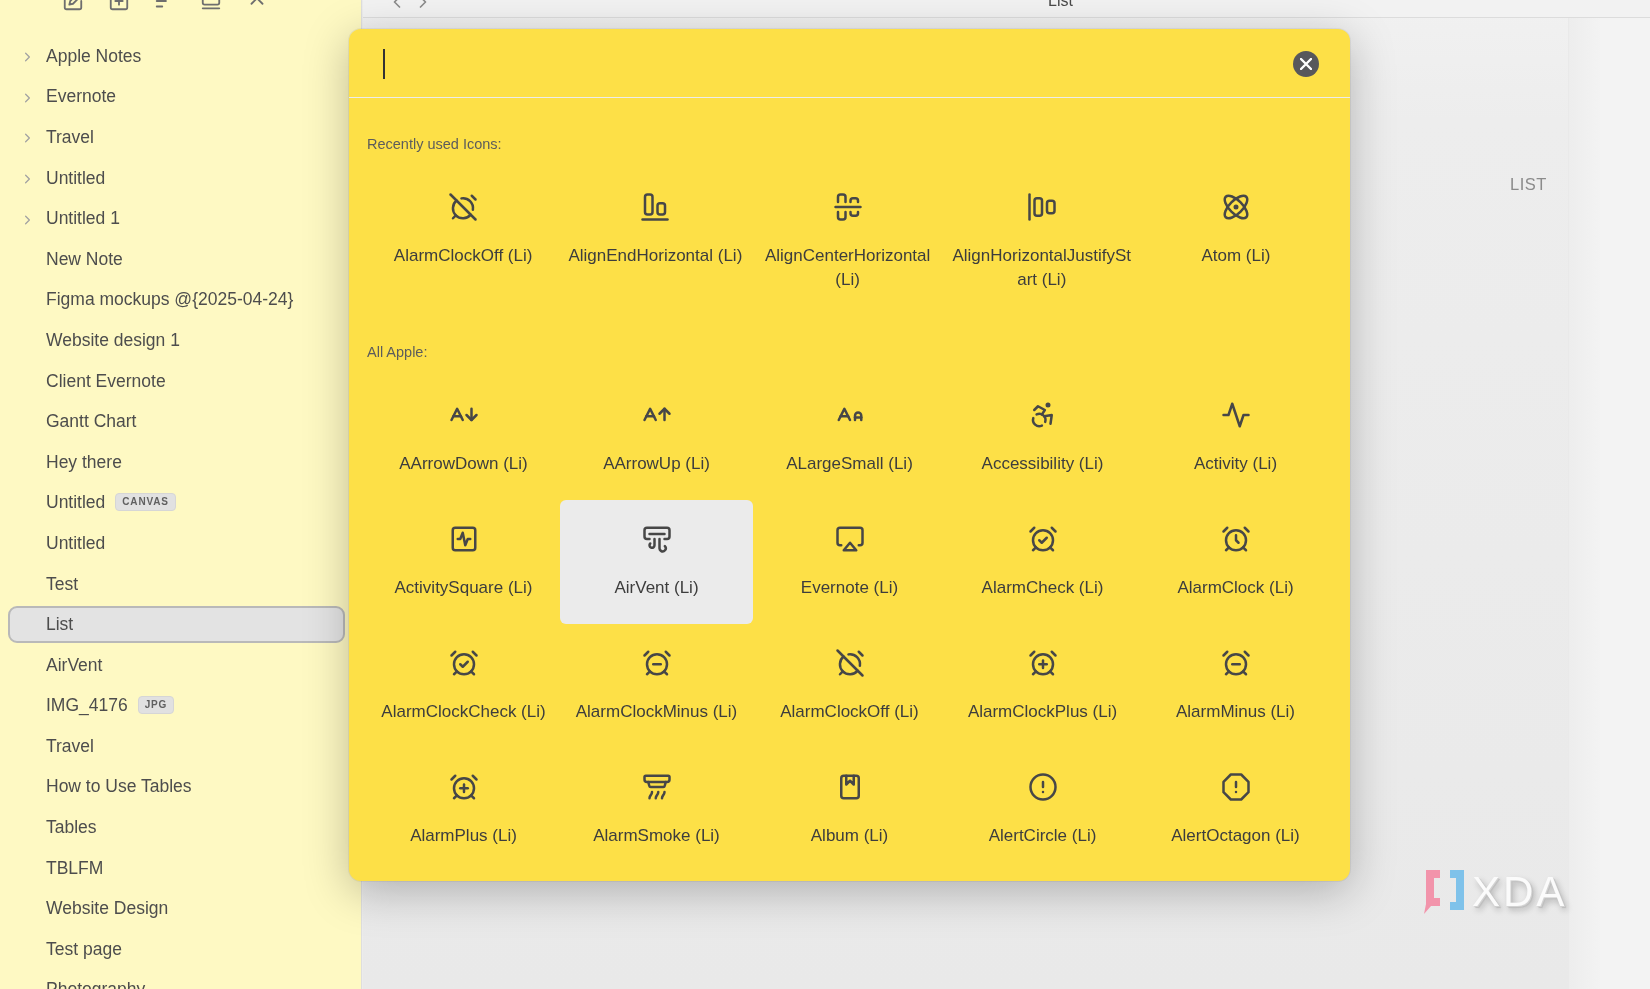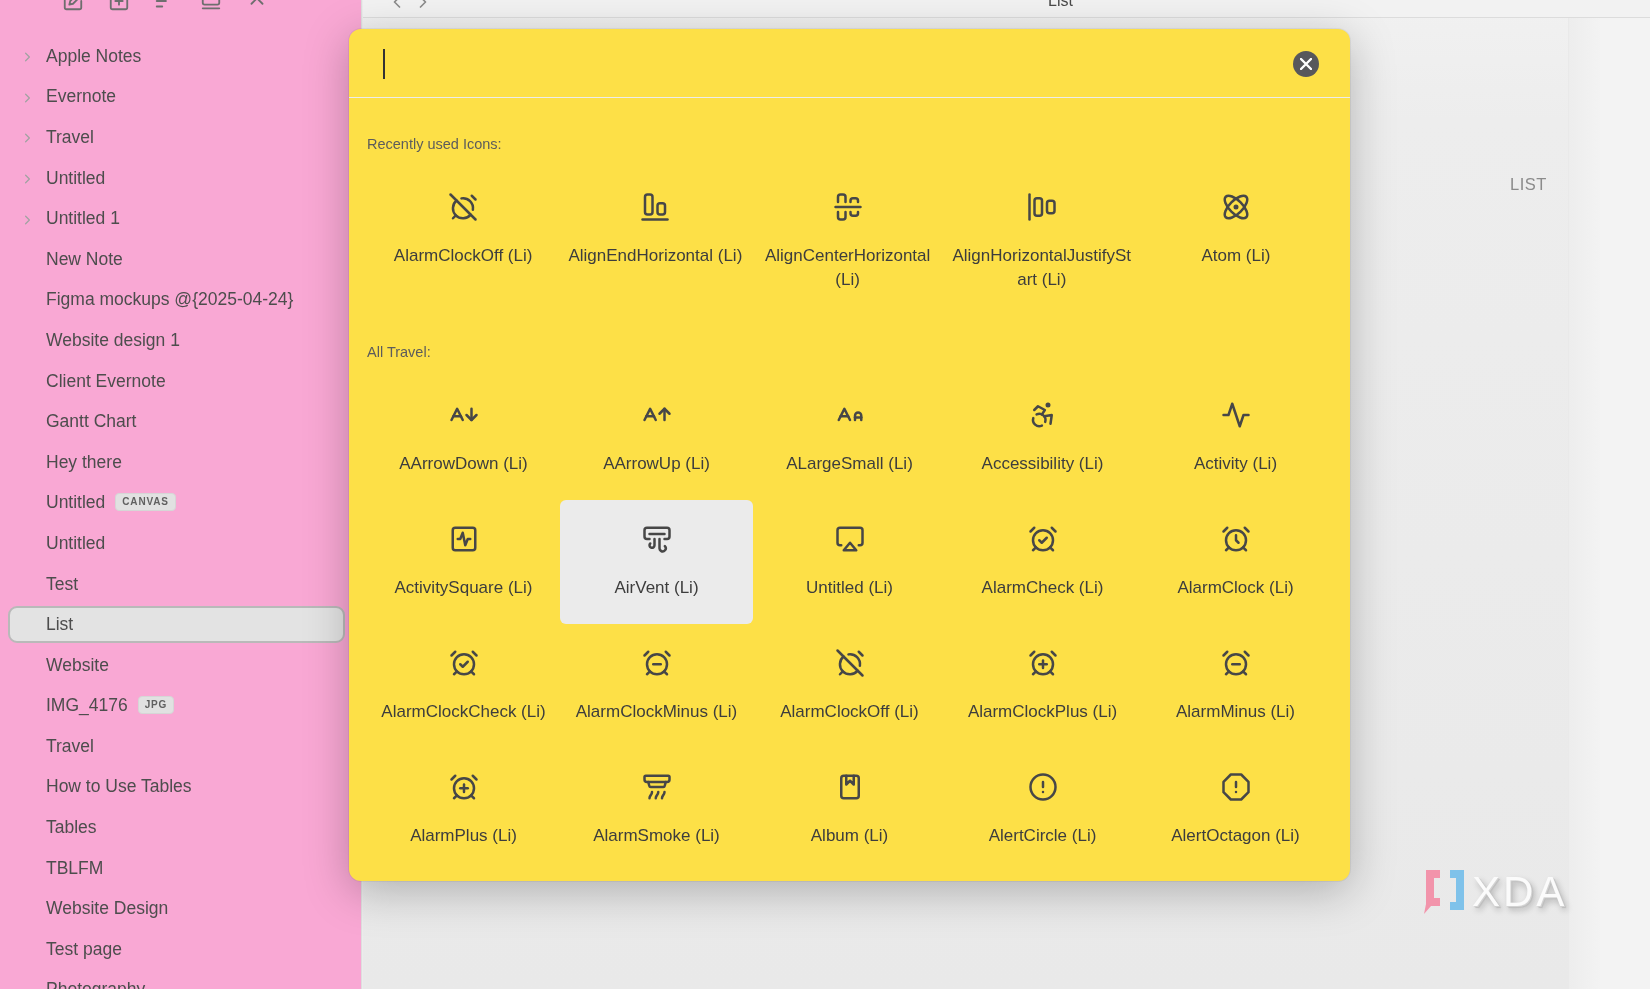--- a/index.html
+++ b/index.html
@@ -2,21 +2,21 @@
 <html><head>
 <meta charset="utf-8">
 <style>
   * { margin:0; padding:0; box-sizing:border-box; }
   html,body { width:1650px; height:989px; overflow:hidden;
     font-family:"Liberation Sans","DejaVu Sans",sans-serif;
     background:#ececec; position:relative; }
 
   
   .sidebar { position:absolute; left:0; top:0; width:362px; height:989px;
-    background:#f9a8d4; border-right:1px solid #dedede; z-index:1; }
+    background:#fef9c3; border-right:1px solid #dedede; z-index:1; }
   .toolbar { position:absolute; left:62px; top:-10px; display:flex; gap:24px; color:#6e6e6e; }
   .toolbar .tb { width:22px; height:22px; cursor:pointer; }
   .toolbar svg { width:22px; height:22px; }
   .filelist { position:absolute; left:0; top:36px; width:100%; }
   .fitem { height:40.6px; display:flex; align-items:center; padding-left:46px;
     font-size:17.5px; color:#4d4d4d; position:relative; cursor:pointer; white-space:nowrap; }
   .fitem .chev { position:absolute; left:20px; top:50%; transform:translateY(-50%);
     width:15px; height:15px; color:#a2a2a2; }
   .fitem.sel::before { content:""; position:absolute; left:8px; right:16px; top:2px; bottom:2px;
     background:#e3e3e3; border:2px solid #b9b9b9; border-radius:9px; }
@@ -156,21 +156,21 @@
       <div class="fitem">
         <span class="lbl">Untitled</span>
       </div>
       <div class="fitem">
         <span class="lbl">Test</span>
       </div>
       <div class="fitem sel">
         <span class="lbl">List</span>
       </div>
       <div class="fitem">
-        <span class="lbl">Website</span>
+        <span class="lbl">AirVent</span>
       </div>
       <div class="fitem">
         <span class="lbl">IMG_4176</span>
         <span class="badge">JPG</span>
       </div>
       <div class="fitem">
         <span class="lbl">Travel</span>
       </div>
       <div class="fitem">
         <span class="lbl">How to Use Tables</span>
@@ -272,21 +272,21 @@
           <div class="ic">
             <svg viewBox="0 0 24 24" fill="none" stroke="currentColor" stroke-width="2" stroke-linecap="round" stroke-linejoin="round">
               <circle cx="12" cy="12" r="1"></circle>
               <path d="M20.2 20.2c2.04-2.03.02-7.36-4.5-11.9-4.54-4.52-9.87-6.54-11.9-4.5-2.04 2.03-.02 7.36 4.5 11.9 4.54 4.52 9.87 6.54 11.9 4.5Z"></path>
               <path d="M15.7 15.7c4.52-4.54 6.54-9.87 4.5-11.9-2.03-2.04-7.36-.02-11.9 4.5-4.52 4.54-6.54 9.87-4.5 11.9 2.03 2.04 7.36.02 11.9-4.5Z"></path>
             </svg>
           </div>
           <div class="ilabel">Atom (Li)</div>
         </div>
       </div>
-    <div class="sectiontitle">All Travel:</div>
+    <div class="sectiontitle">All Apple:</div>
     <div class="icongrid" id="allgrid">
         <div class="icell">
           <div class="ic">
             <svg viewBox="0 0 24 24" fill="none" stroke="currentColor" stroke-width="2" stroke-linecap="round" stroke-linejoin="round">
               <path d="M3.5 13h6"></path>
               <path d="m2 16 4.5-9 4.5 9"></path>
               <path d="M18 7v9"></path>
               <path d="m14 12 4 4 4-4"></path>
             </svg>
           </div>
@@ -354,21 +354,21 @@
           </div>
           <div class="ilabel">AirVent (Li)</div>
         </div>
         <div class="icell">
           <div class="ic">
             <svg viewBox="0 0 24 24" fill="none" stroke="currentColor" stroke-width="2" stroke-linecap="round" stroke-linejoin="round">
               <path d="M5 17H4a2 2 0 0 1-2-2V5a2 2 0 0 1 2-2h16a2 2 0 0 1 2 2v10a2 2 0 0 1-2 2h-1"></path>
               <path d="m12 15 5 6H7Z"></path>
             </svg>
           </div>
-          <div class="ilabel">Untitled (Li)</div>
+          <div class="ilabel">Evernote (Li)</div>
         </div>
         <div class="icell">
           <div class="ic">
             <svg viewBox="0 0 24 24" fill="none" stroke="currentColor" stroke-width="2" stroke-linecap="round" stroke-linejoin="round">
               <circle cx="12" cy="13" r="8"></circle>
               <path d="M5 3 2 6"></path>
               <path d="m22 6-3-3"></path>
               <path d="M6.38 18.7 4 21"></path>
               <path d="M17.64 18.67 20 21"></path>
               <path d="m9 13 2 2 4-4"></path>

